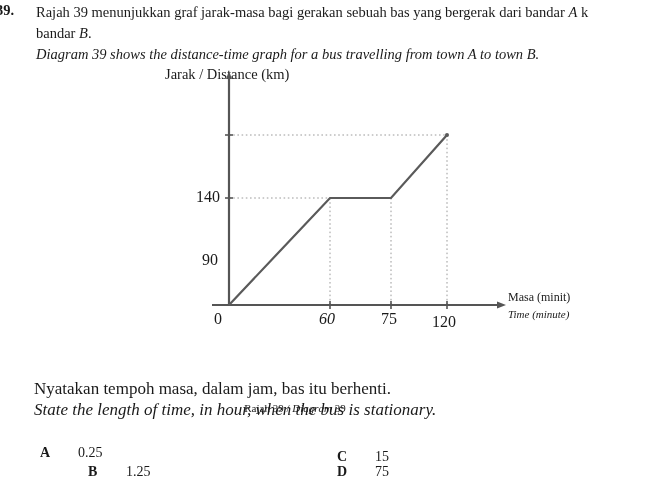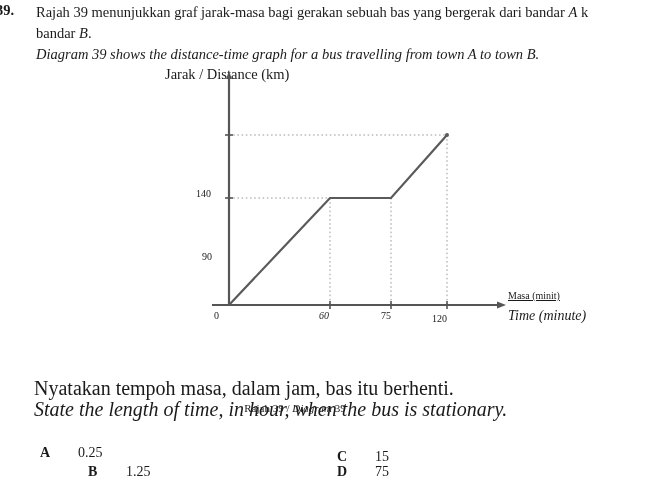--- a/index.html
+++ b/index.html
@@ -55,35 +55,34 @@
     position: absolute;
     left: 165px;
     top: 4px;
     font-size: 14.5px;
     white-space: nowrap;
   }
   .axis-caption-ms {
     position: absolute;
     left: 508px;
     top: 228px;
-    font-size: 10px;
-    white-space: nowrap;
-    text-decoration: underline;
+    font-size: 12px;
+    white-space: nowrap;
   }
   .axis-caption-en {
     position: absolute;
     left: 508px;
     top: 246px;
-    font-size: 14px;
+    font-size: 11px;
     font-style: italic;
     white-space: nowrap;
   }
   .tick-label {
     position: absolute;
-    font-size: 10px;
+    font-size: 16px;
     white-space: nowrap;
   }
   .ytick-140 { left: 196px; top: 126px; }
   .ytick-80  { left: 202px; top: 189px; }
   .xtick-0   { left: 214px; top: 248px; }
   .xtick-60  { left: 319px; top: 248px; font-style: italic; }
   .xtick-75  { left: 381px; top: 248px; }
   .xtick-120 { left: 432px; top: 251px; }
 
   .caption {
@@ -96,21 +95,21 @@
   }
 
   
   .prompt {
     position: absolute;
     left: 34px;
     top: 378px;
     width: 620px;
   }
   .prompt-line {
-    font-size: 20px;
+    font-size: 17px;
     line-height: 21px;
     white-space: nowrap;
   }
   .prompt-line.en { font-style: italic; }
 
   
   .options {
     position: absolute;
     left: 0;
     top: 443px;

